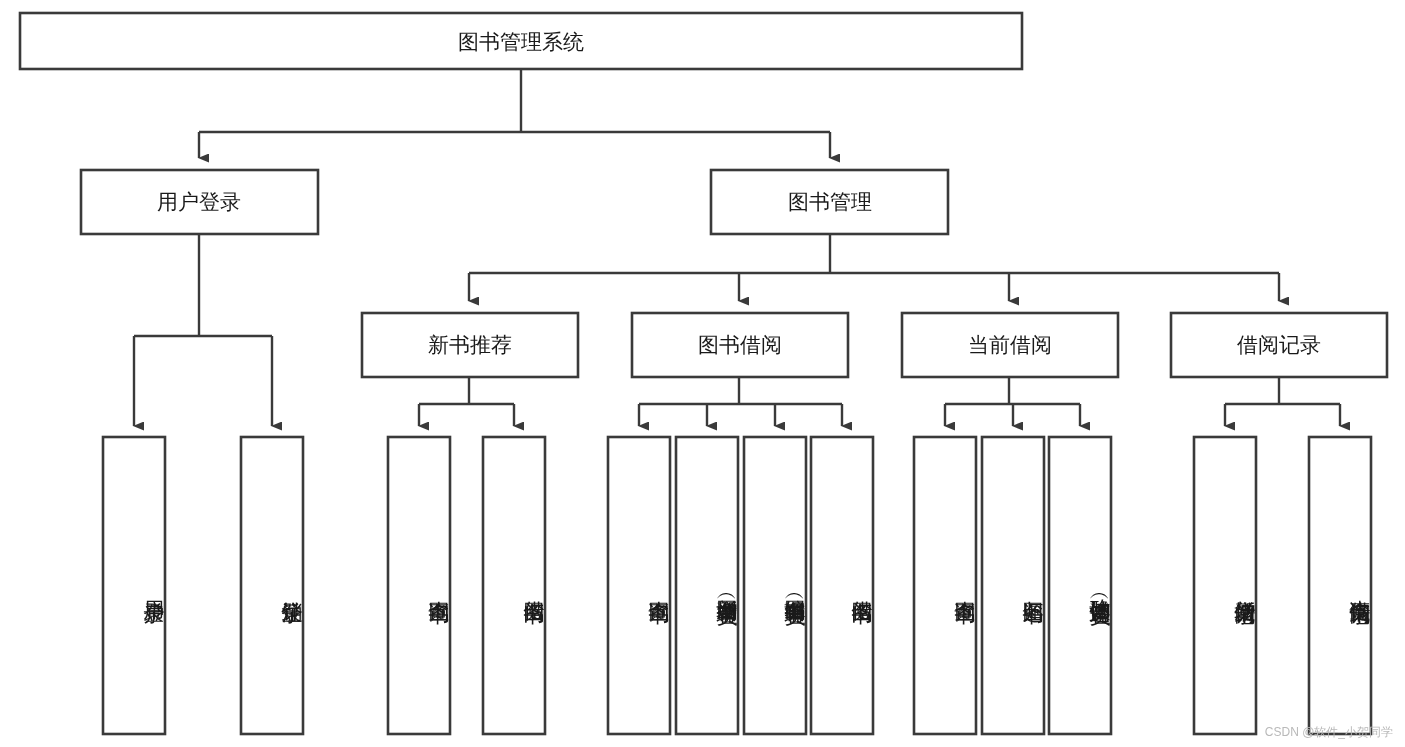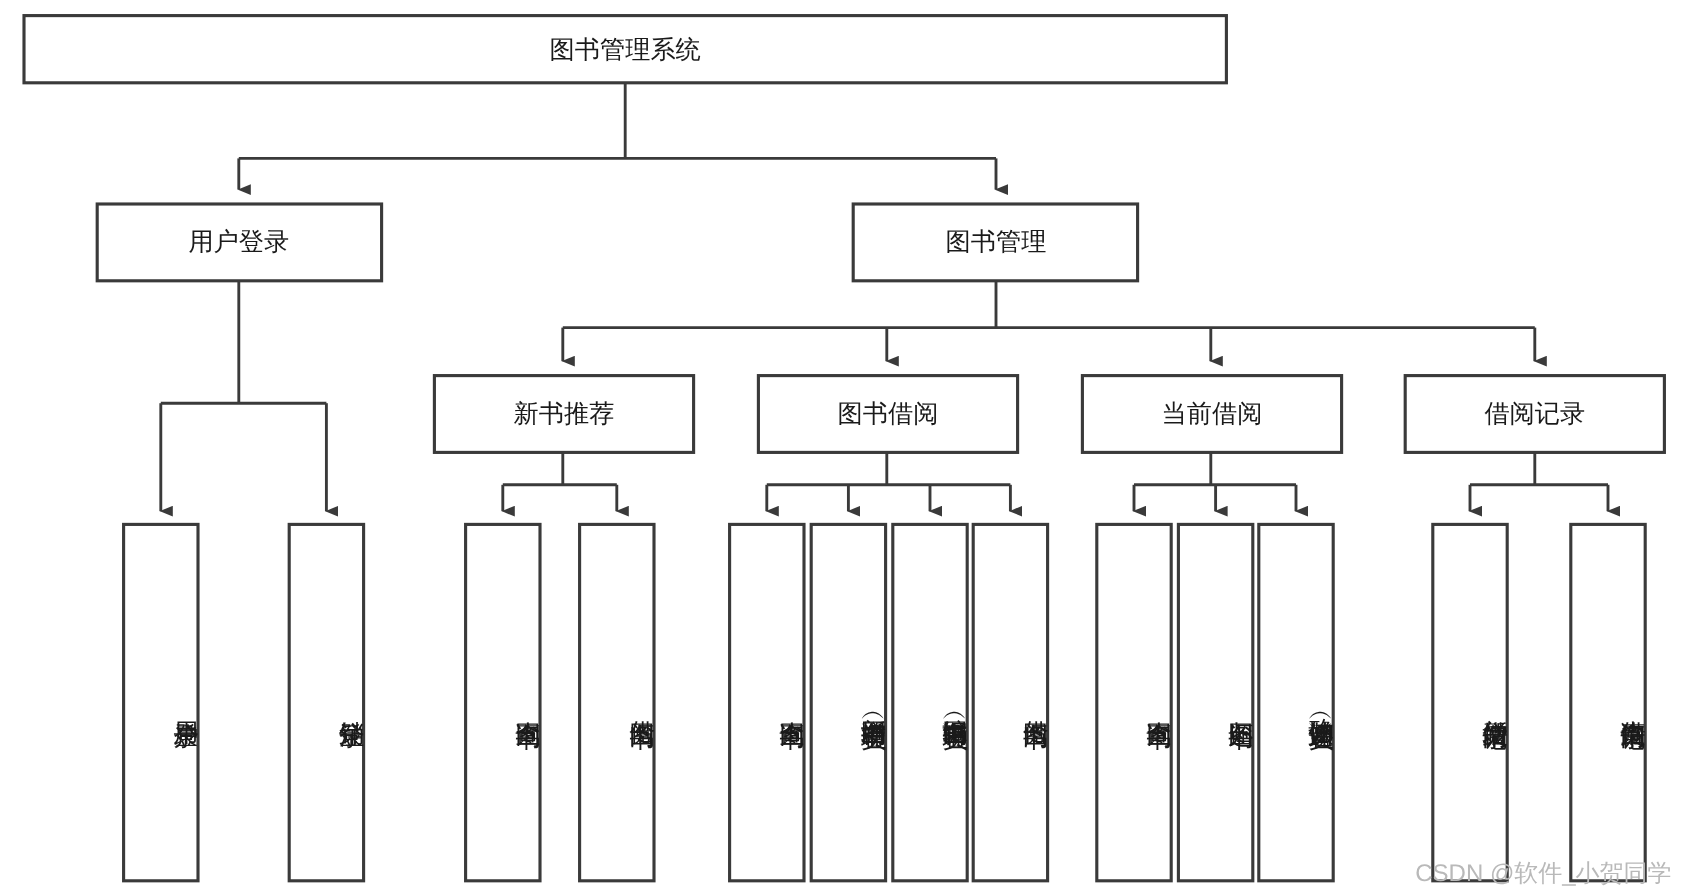--- a/index.html
+++ b/index.html
@@ -56,21 +56,21 @@
     line-height: 1.04;
     color: #1a1a1a;
     letter-spacing: 1px;
     white-space: nowrap;
     pointer-events: none;
   }
   .watermark {
     position: absolute;
     right: 12px;
     bottom: 6px;
-    font-size: 20px;
+    font-size: 12px;
     color: #b9b9b9;
     font-family: "Liberation Sans", "DejaVu Sans", sans-serif;
     white-space: nowrap;
   }
 </style>
 </head>
 <body>
 
 <div id="diagram-root">
 

